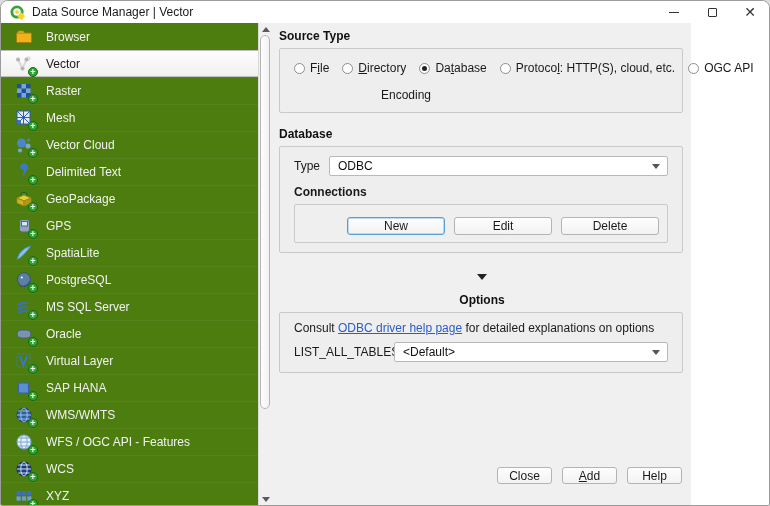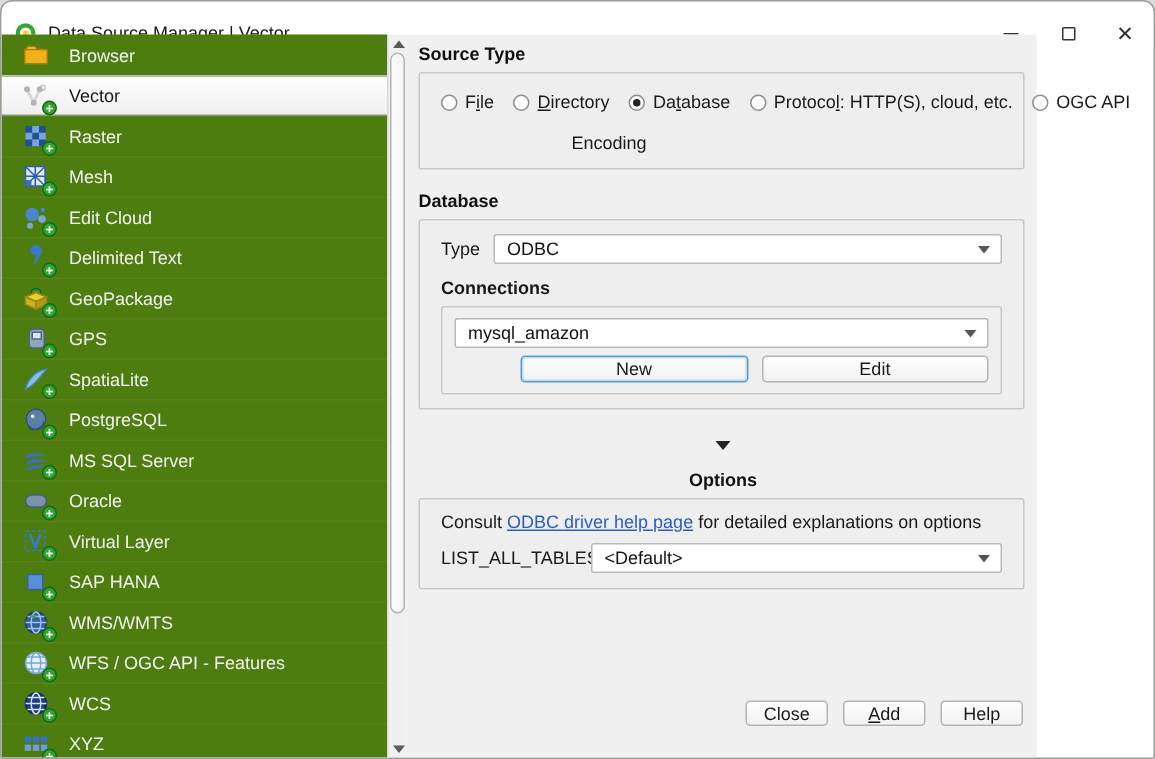--- a/index.html
+++ b/index.html
@@ -6,21 +6,21 @@
   body { margin: 0; background: #dcdcdc; font-family: "Liberation Sans", sans-serif; }
   u { text-decoration: underline; }
 
   .window {
     position: relative; width: 770px; height: 506px; background: #ffffff;
     border: 1px solid #9c9c9c; border-radius: 8px 8px 2px 2px; overflow: hidden;
     font-size: 12px; color: #1a1a1a;
   }
 
   
-  .titlebar { position: absolute; top: 10px; left: 0; right: 0; height: 22px;
+  .titlebar { position: absolute; top: 0; left: 0; right: 0; height: 22px;
     background: #ffffff; display: flex; align-items: center; padding-left: 9px; }
   .app-icon { width: 15px; height: 15px; margin-right: 7px; flex: 0 0 auto; }
   .title-text { font-size: 12px; color: #1a1a1a; }
   .win-controls { position: absolute; right: 0; top: 0; height: 22px; display: flex; }
   .win-btn { width: 38px; height: 22px; display: flex; align-items: center; justify-content: center;
     color: #333; font-size: 13px; cursor: default; }
   .glyph-min { display: block; width: 10px; border-top: 1px solid #333; }
   .glyph-max { display: block; width: 9px; height: 9px; border: 1px solid #333; border-radius: 1px; }
   .glyph-close { font-size: 14px; line-height: 14px; }
 
@@ -172,21 +172,21 @@
       <div class="sb-item">
         <span class="sb-icon">
           <svg viewBox="0 0 18 18">
             <circle cx="6.5" cy="7" r="4.5" fill="#4b86c8"></circle>
             <circle cx="13.5" cy="4" r="1.5" fill="#4b86c8"></circle>
             <circle cx="13" cy="10" r="2.5" fill="#79a8d8"></circle>
             <circle cx="5" cy="14.5" r="2" fill="#79a8d8"></circle>
           </svg>
           <span class="plus-badge">+</span>
         </span>
-        <span>Edit Cloud</span>
+        <span>Vector Cloud</span>
       </div>
       <div class="sb-item">
         <span class="sb-icon">
           <svg viewBox="0 0 18 18">
             <path d="M5,4 a4,4 0 1 1 7,3 l-5,8 l2,-8 a4,4 0 0 1 -4,-3z" fill="#3a79c4"></path>
           </svg>
           <span class="plus-badge">+</span>
         </span>
         <span>Delimited Text</span>
       </div>
@@ -368,27 +368,24 @@
     <div class="groupbox db-group">
       <div class="type-row">
         <span class="type-label">Type</span>
         <div class="combo">
           <span>ODBC</span>
           <span class="arrow"></span>
         </div>
       </div>
       <div class="sub-heading">Connections</div>
       <div class="conn-frame">
-        <div class="combo">
-          <span>mysql_amazon</span>
-          <span class="arrow"></span>
-        </div>
         <div class="btn-row" id="db-btn-row">
             <div class="btn focused">New</div>
             <div class="btn">Edit</div>
+            <div class="btn">Delete</div>
           </div>
       </div>
     </div>
 
     <div class="options-header">
       <span class="collapse-tri"></span>
       <span class="sec-heading" style="margin:0;">Options</span>
     </div>
     <div class="groupbox opt-group">
       <div class="consult-line">

